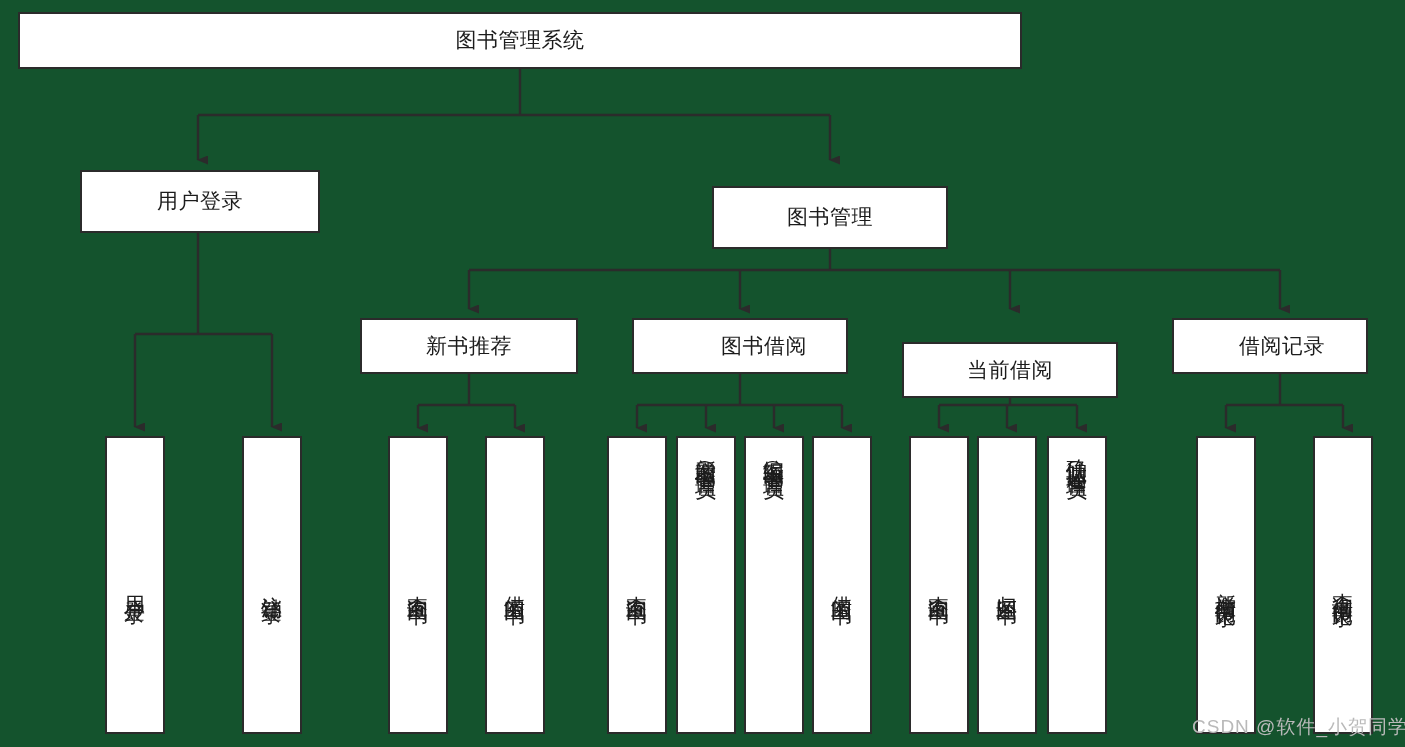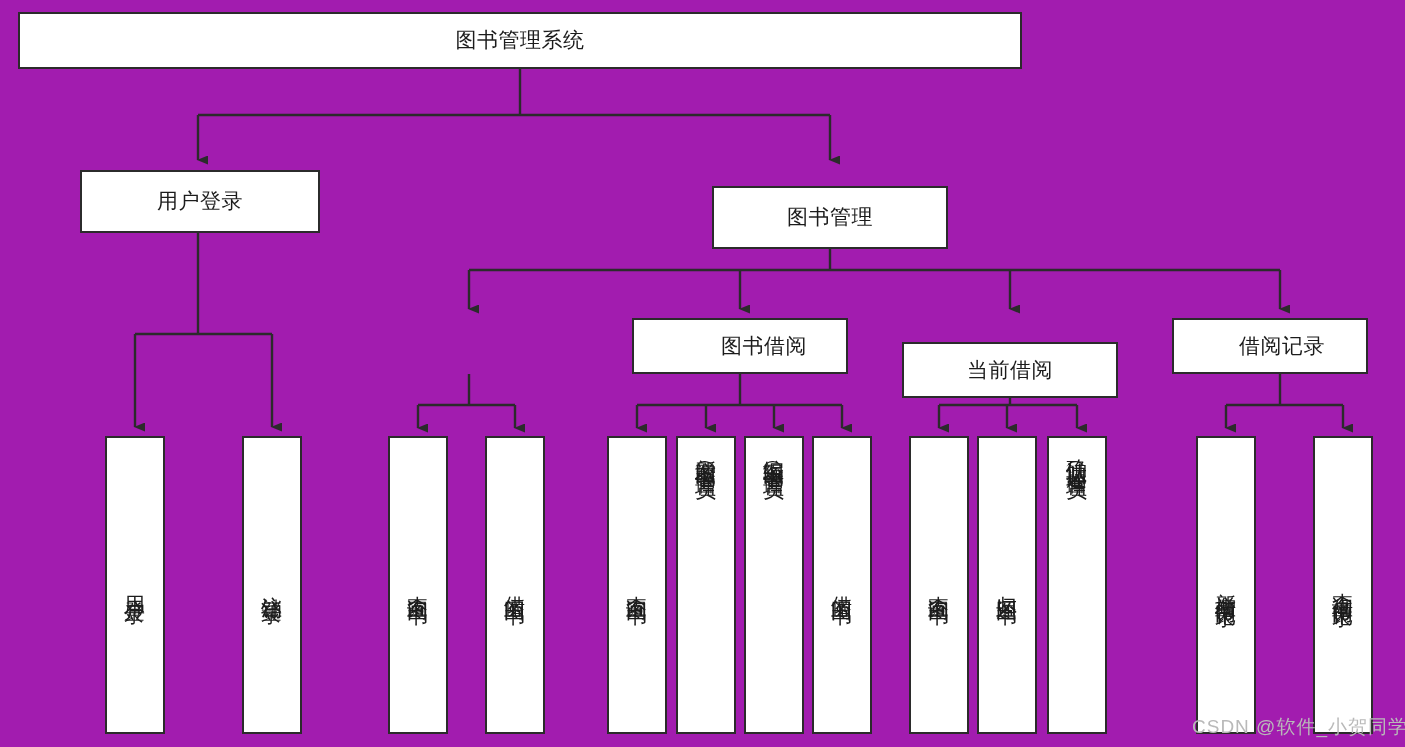--- a/index.html
+++ b/index.html
@@ -4,21 +4,21 @@
 <style>
   html, body {
     margin: 0;
     padding: 0;
     background: #ffffff;
   }
   #canvas {
     position: relative;
     width: 1405px;
     height: 747px;
-    background: #a21caf;
+    background: #14532d;
     font-family: "Liberation Sans", "DejaVu Sans", sans-serif;
     overflow: hidden;
   }
   svg.wires {
     position: absolute;
     left: 0;
     top: 0;
     width: 1405px;
     height: 747px;
     pointer-events: none;
@@ -127,20 +127,23 @@
     <span class="label">图书管理系统</span>
   </div>
 
   <div class="node" style="left:80px; top:170px; width:240px; height:63px;">
     <span class="label">用户登录</span>
   </div>
   <div class="node" style="left:712px; top:186px; width:236px; height:63px;">
     <span class="label">图书管理</span>
   </div>
 
+  <div class="node" style="left:360px; top:318px; width:218px; height:56px;">
+    <span class="label">新书推荐</span>
+  </div>
   <div class="node" style="left:632px; top:318px; width:216px; height:56px;padding-left:48px;">
     <span class="label">图书借阅</span>
   </div>
   <div class="node" style="left:902px; top:318px; width:216px; height:56px;margin-top:24px;">
     <span class="label">当前借阅</span>
   </div>
   <div class="node" style="left:1172px; top:318px; width:196px; height:56px;padding-left:24px;">
     <span class="label">借阅记录</span>
   </div>
 

